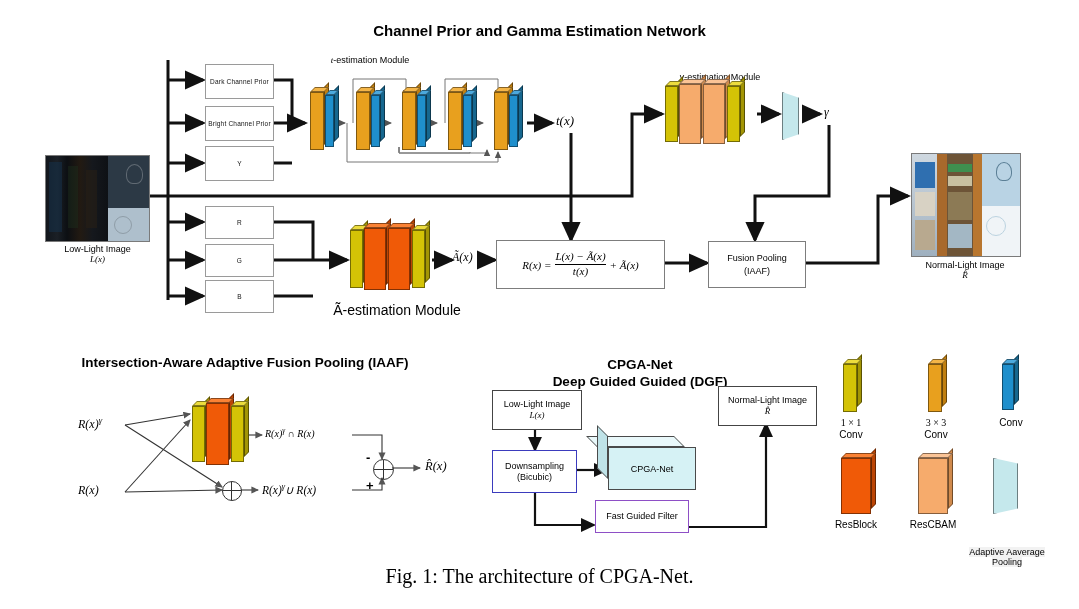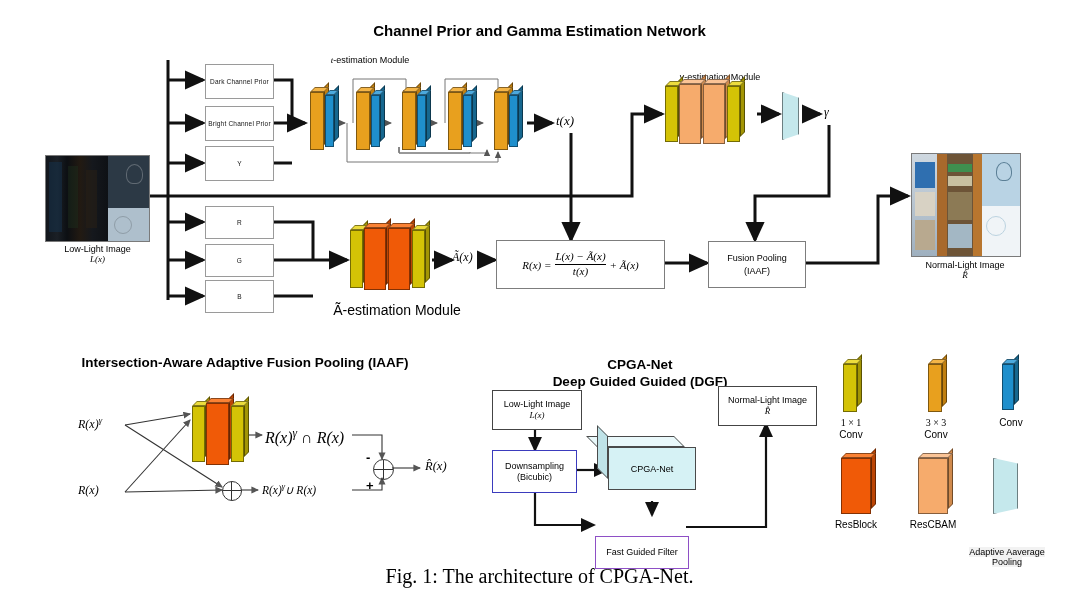--- a/index.html
+++ b/index.html
@@ -334,21 +334,21 @@
   <div class="s" style="background:#a39505"></div>
     <div class="t" style="background:#ecdc3d"></div>
     <div class="f" style="background:#d4c306"></div>
   </div>
 
 <div class="abs" style="left:222px;top:481px;width:18px;height:18px;border:1.2px solid #333;border-radius:50%;">
   <div class="abs" style="left:0;top:8px;width:18px;height:1.2px;background:#333;"></div>
   <div class="abs" style="left:8px;top:0;width:1.2px;height:18px;background:#333;"></div>
 </div>
 
-<div class="abs mathi" style="left:265px;top:427px;font-size:16px;">R(<span style="font-style:italic">x</span>)<span class="sup">γ</span> ∩ R(<span style="font-style:italic">x</span>)</div>
+<div class="abs mathi" style="left:265px;top:427px;font-size:10px;">R(<span style="font-style:italic">x</span>)<span class="sup">γ</span> ∩ R(<span style="font-style:italic">x</span>)</div>
 <div class="abs mathi" style="left:262px;top:482px;font-size:11.5px;">R(<span style="font-style:italic">x</span>)<span class="sup">γ</span>∪ R(<span style="font-style:italic">x</span>)</div>
 
 <div class="abs" style="left:366px;top:450px;font-size:13px;font-weight:bold;">-</div>
 <div class="abs" style="left:366px;top:478px;font-size:13px;font-weight:bold;">+</div>
 
 <div class="abs" style="left:373px;top:459px;width:19px;height:19px;border:1.2px solid #333;border-radius:50%;">
   <div class="abs" style="left:0;top:8.5px;width:19px;height:1.2px;background:#333;"></div>
   <div class="abs" style="left:8.5px;top:0;width:1.2px;height:19px;background:#333;"></div>
 </div>
 
@@ -388,21 +388,21 @@
   <div class="abs" style="left:0;top:0;width:88px;height:43px;background:#d6f2f5;border:1px solid #4a4a4a;box-sizing:border-box;
        display:flex;align-items:center;justify-content:center;">
     <span style="font-size:9px;">CPGA-Net</span>
   </div>
   <div class="abs" style="left:-11px;top:-11px;width:88px;height:11px;background:#e9f8fa;border:1px solid #4a4a4a;
        box-sizing:border-box;transform:skewX(45deg);transform-origin:left bottom;"></div>
   <div class="abs" style="left:-11px;top:-11px;width:11px;height:43px;background:#bfe3e8;border:1px solid #4a4a4a;
        box-sizing:border-box;transform:skewY(45deg);transform-origin:right top;"></div>
 </div>
 
-<div class="dgfbox" style="left:595px;top:536px;width:92px;height:31px;border:1.5px solid #8e4fc6;">
+<div class="dgfbox" style="left:595px;top:500px;width:92px;height:31px;border:1.5px solid #8e4fc6;">
   <span>Fast Guided Filter</span>
 </div>
 
 <div class="blk" style="left:843px;top:364px;width:14px;height:48px;">
   <div class="s" style="background:#a39505"></div>
     <div class="t" style="background:#ecdc3d"></div>
     <div class="f" style="background:#d4c306"></div>
   </div>
 <div class="lgd" style="left:808px;top:417px;width:86px;">
   <span class="m">1 × 1</span><br>

